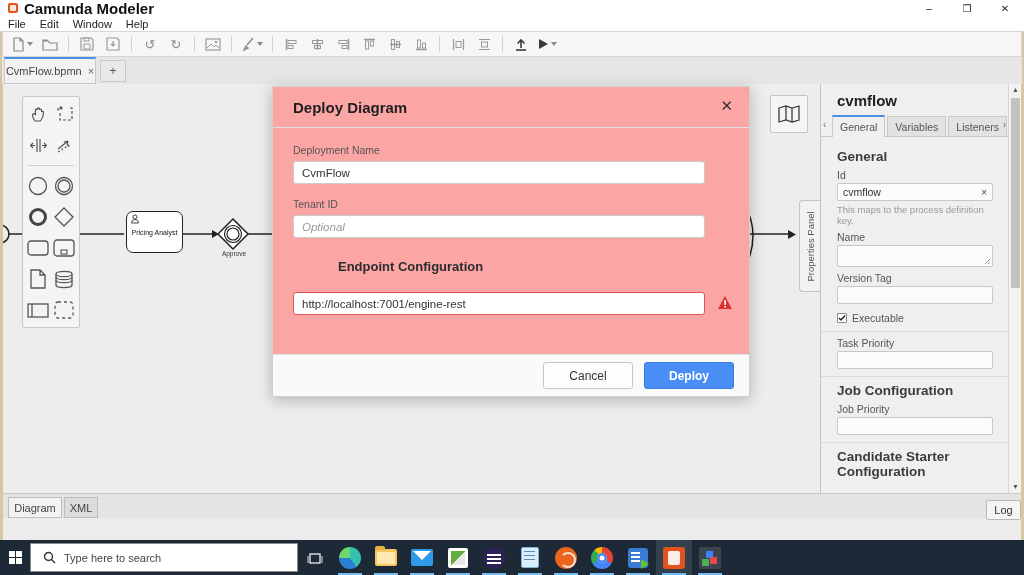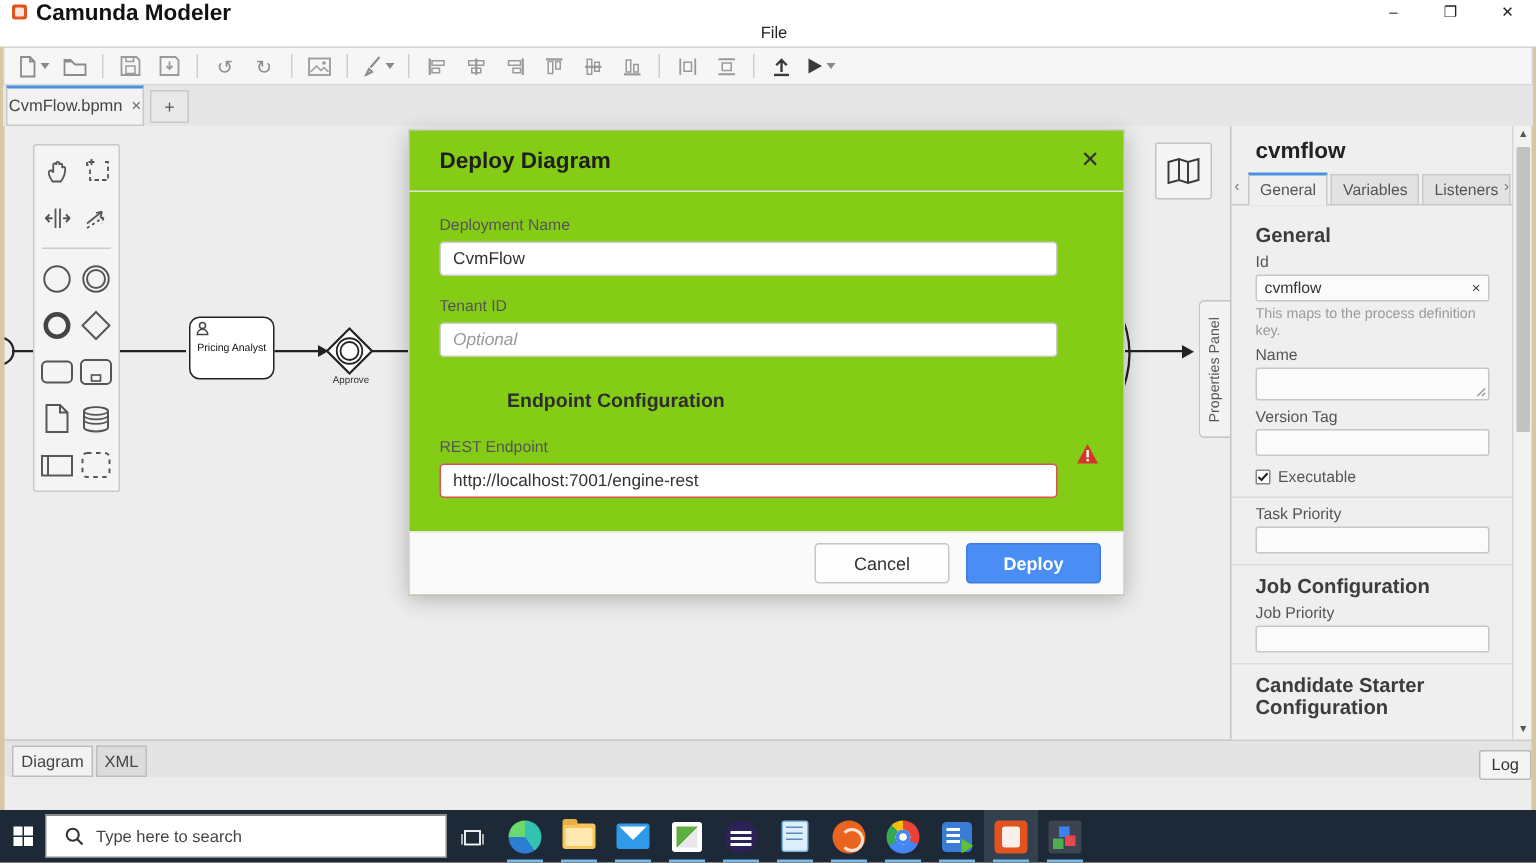--- a/index.html
+++ b/index.html
@@ -6,21 +6,21 @@
   body { font-family:"Liberation Sans", sans-serif; background:#000; }
   .screen { position:relative; width:1024px; height:575px; background:#d5c8a2; overflow:hidden; font-family:"Liberation Sans", sans-serif; }
 
   
   .titlebar { position:absolute; left:0; top:0; width:1024px; height:16px; background:#fff; display:flex; align-items:center; }
   .app-icon { width:10px; height:10px; background:#e2531f; border-radius:2px; margin:0 6px 0 8px; position:relative; }
   .app-icon:after{content:"";position:absolute;left:2px;top:2px;width:6px;height:6px;border-radius:1px;background:#fff;opacity:.85;}
   .title-text { font-size:15px; font-weight:bold; color:#111; }
   .win-controls { position:absolute; right:0; top:0; height:16px; display:flex; }
   .win-btn { width:38px; height:16px; display:flex; align-items:center; justify-content:center; font-size:10px; color:#222; }
-  .menubar { position:absolute; left:0; top:16px; width:1024px; height:15px; background:#fff; display:flex; align-items:center; padding-left:8px; gap:14px;flex-direction:column; }
+  .menubar { position:absolute; left:0; top:16px; width:1024px; height:15px; background:#fff; display:flex; align-items:center; padding-left:8px; gap:14px; }
   .menu-item { font-size:11px; color:#222; }
   .toolbar { position:absolute; left:2px; top:31px; width:1020px; height:26px; background:#f6f6f6; border:1px solid #d6d6d6; display:flex; align-items:center; padding-left:6px; gap:2px; }
   .tbtn { height:22px; min-width:24px; display:flex; align-items:center; justify-content:center; gap:2px; padding:0 3px; }
   .tsep { width:1px; height:16px; background:#cfcfcf; margin:0 4px; }
   .caret { width:0; height:0; border-left:3px solid transparent; border-right:3px solid transparent; border-top:4px solid #888; }
   .glyph { font-size:13px; color:#8c8c8c; line-height:1; }
   svg.ticon { display:block; }
 
   
   .tabbar { position:absolute; left:2px; top:57px; width:1020px; height:27px; background:#e6e6e6; }
@@ -59,21 +59,21 @@
   .resize-corner { position:absolute; right:1px; bottom:1px; }
   .phelp { font-size:9.5px; color:#9a9a9a; margin:3px 0 2px; }
   .pcheckrow { display:flex; align-items:center; gap:5px; margin:8px 0 4px; }
   .pcheck { width:10px; height:10px; background:#fff; border:1px solid #888; border-radius:1px; display:flex; align-items:center; justify-content:center; }
   .pdivider { height:1px; background:#dcdcdc; margin:7px -12px 5px -16px; }
   .pscroll { position:absolute; left:1008px; top:0; width:13px; height:409px; background:#f2f2f2; border-left:1px solid #d6d6d6; z-index:5; }
   .pscroll .arrow { position:absolute; left:0; width:13px; height:12px; font-size:7px; color:#555; text-align:center; line-height:12px; }
   .pscroll .thumb { position:absolute; left:2px; top:14px; width:9px; height:190px; background:#c2c2c2; border-radius:1px; }
 
   
-  .modal { position:absolute; left:272px; top:2px; width:478px; height:311px; background:#84cc16; border:1px solid #d0d0d0; box-shadow:0 3px 14px rgba(0,0,0,.25); z-index:20; }
+  .modal { position:absolute; left:272px; top:2px; width:478px; height:311px; background:#fca5a5; border:1px solid #d0d0d0; box-shadow:0 3px 14px rgba(0,0,0,.25); z-index:20; }
   .modal-header { position:relative; height:41px; border-bottom:1px solid #e0e0e0; display:flex; align-items:center; padding-left:20px; }
   .modal-title { font-size:15px; font-weight:bold; color:#1f1f1f; }
   .modal-close { position:absolute; right:16px; top:10px; font-size:15px; color:#333; }
   .modal-body { padding:14px 44px 0 20px; }
   .mlabel { font-size:10.5px; color:#555; margin:2px 0 5px; }
   .minput { width:100%; height:23px; border:1px solid #ccc; border-radius:3px; font-size:11.5px; color:#333; padding:0 8px; background:#fff; font-family:"Liberation Sans", sans-serif; outline:none; }
   .minput::placeholder { font-style:italic; color:#9a9a9a; }
   .minput.error { border-color:#d9534f; }
   .msection { font-size:13px; font-weight:bold; color:#2d2d2d; margin:21px 0 18px;padding-left:45px; }
   .m-row { position:relative; margin-bottom:14px; }
@@ -460,21 +460,20 @@
         <div class="m-row">
           <div class="mlabel">Deployment Name</div>
           <input class="minput" value="CvmFlow" style="">
         </div>
         <div class="m-row">
           <div class="mlabel">Tenant ID</div>
           <input class="minput" placeholder="Optional" style="">
         </div>
         <div class="msection">Endpoint Configuration</div>
         <div class="m-row">
-          <div class="mlabel">REST Endpoint</div>
           <input class="minput error" value="http://localhost:7001/engine-rest" style="">
           <svg class="warn-pos" width="16" height="15">
               <path d="M8 1 L15 14 H1 z" fill="#d9342b"></path>
               <rect x="7.3" y="5" width="1.6" height="5" fill="#fff"></rect>
               <rect x="7.3" y="11" width="1.6" height="1.6" fill="#fff"></rect>
             </svg>
         </div>
       </div>
       <div class="modal-footer">
         <div class="btn btn-cancel">Cancel</div>

